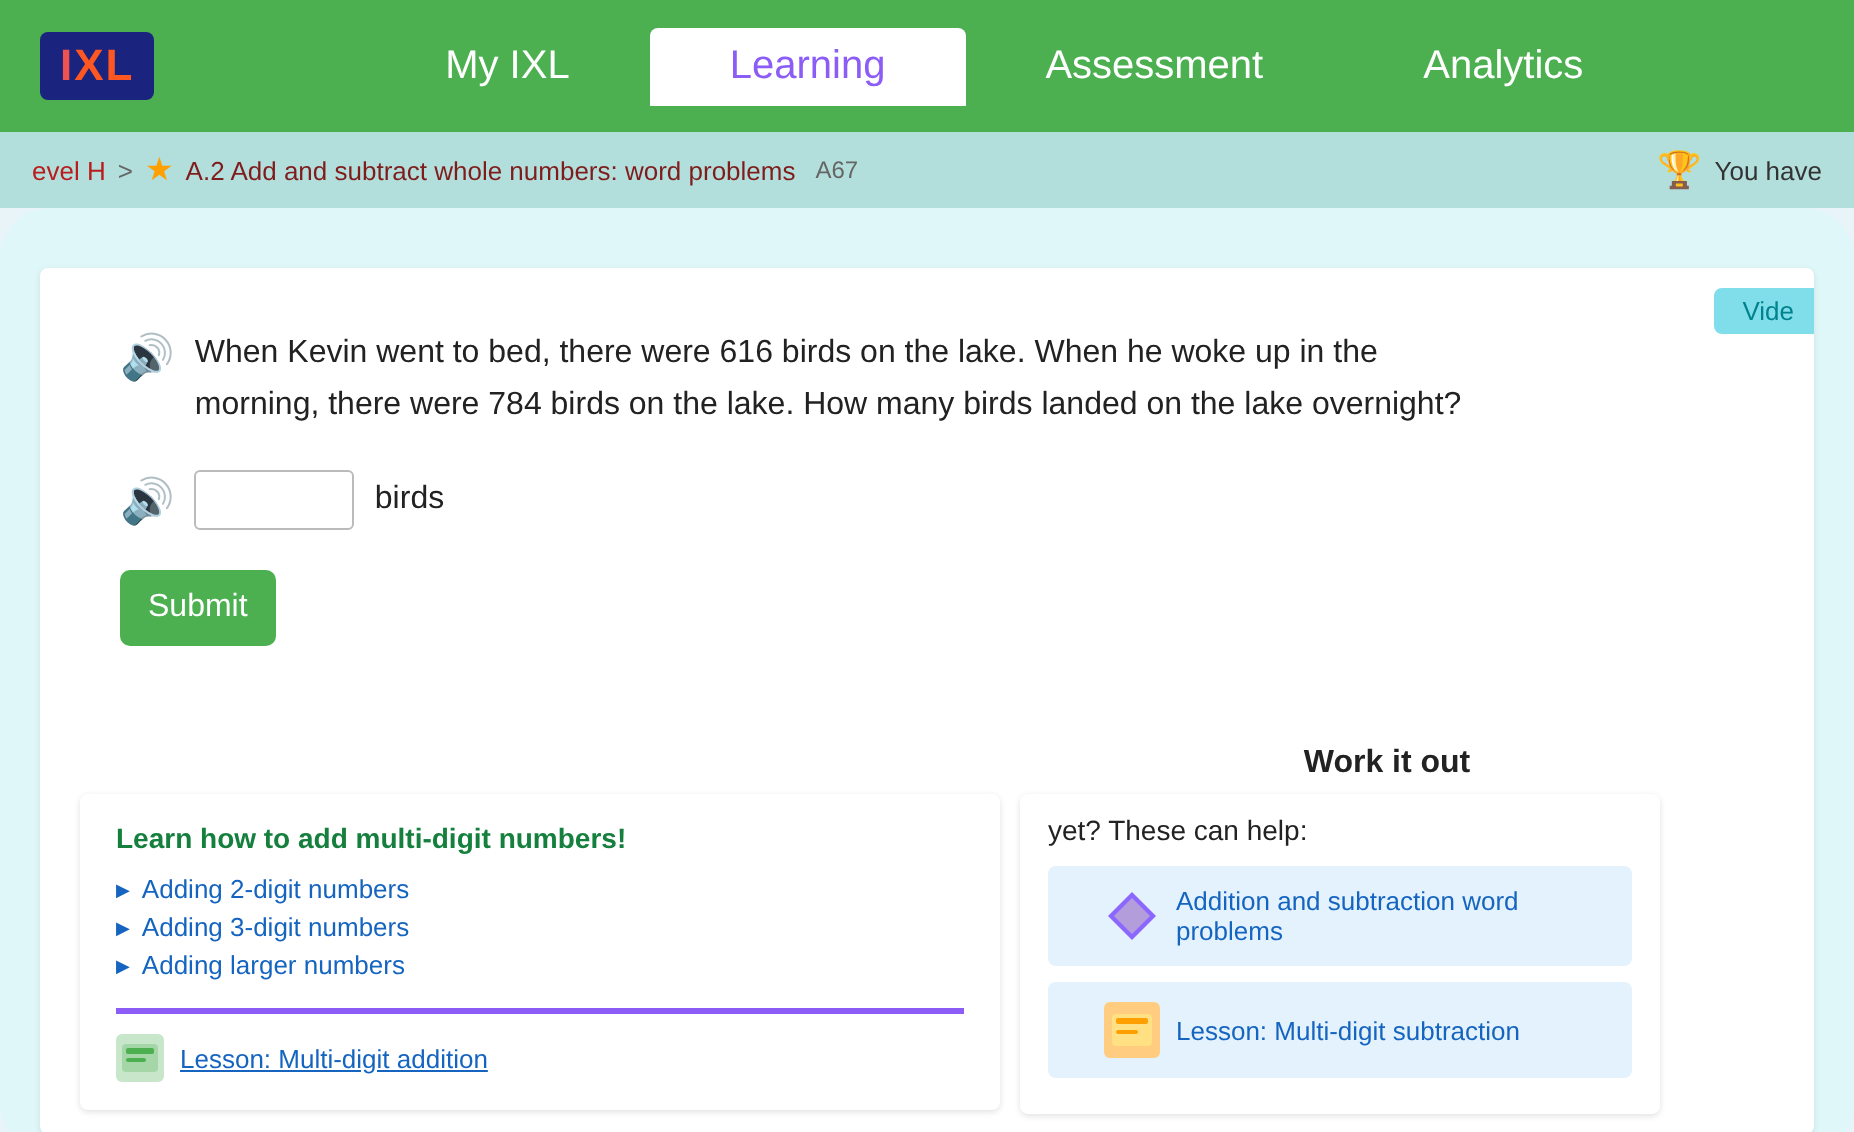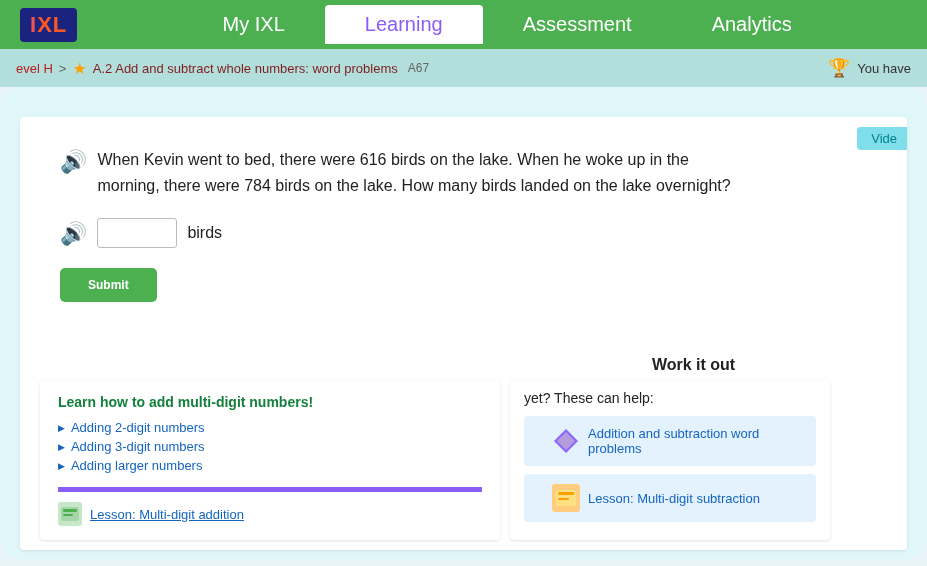--- a/index.html
+++ b/index.html
@@ -1,21 +1,21 @@
 <!DOCTYPE html>
 <html><head>
   <meta charset="utf-8">
   <style>
     * { margin: 0; padding: 0; box-sizing: border-box; }
     body { font-family: Arial, sans-serif; width: 927px; height: 566px; overflow: hidden; background: #e8f4f8; }
 
     
     .top-nav {
       background: #4caf50;
-      height: 49px;
+      height: 66px;
       display: flex;
       align-items: center;
       padding: 0 20px;
       gap: 0;
     }
     .logo {
       background: #1a237e;
       color: white;
       font-weight: bold;
       font-size: 22px;
@@ -143,23 +143,23 @@
     .answer-label {
       font-size: 16px;
       color: #222;
     }
 
     .submit-btn {
       background: #4caf50;
       color: white;
       border: none;
       border-radius: 5px;
-      padding: 10px 28px;
-      font-size: 12px;
-      font-weight: bold;
+      padding: 10px 14px;
+      font-size: 16px;
+      font-weight: normal;
       cursor: pointer;
     }
 
     .help-panel-right {
       width: 320px;
       background: white;
       border-radius: 4px;
       padding: 10px 14px;
       box-shadow: 0 1px 3px rgba(0,0,0,0.12);
     }
@@ -221,21 +221,21 @@
     }
     .learn-list li::before {
       content: '▶';
       font-size: 9px;
       color: #1565c0;
     }
     .lesson-row {
       display: flex;
       align-items: center;
       gap: 8px;
-      border-top: 5px solid #8b5cf6;
+      border-top: 3px solid #8b5cf6;
       padding-top: 10px;
     }
     .lesson-icon {
       width: 24px;
       height: 24px;
       background: #c8e6c9;
       border-radius: 3px;
       flex-shrink: 0;
       display: flex;
       align-items: center;

